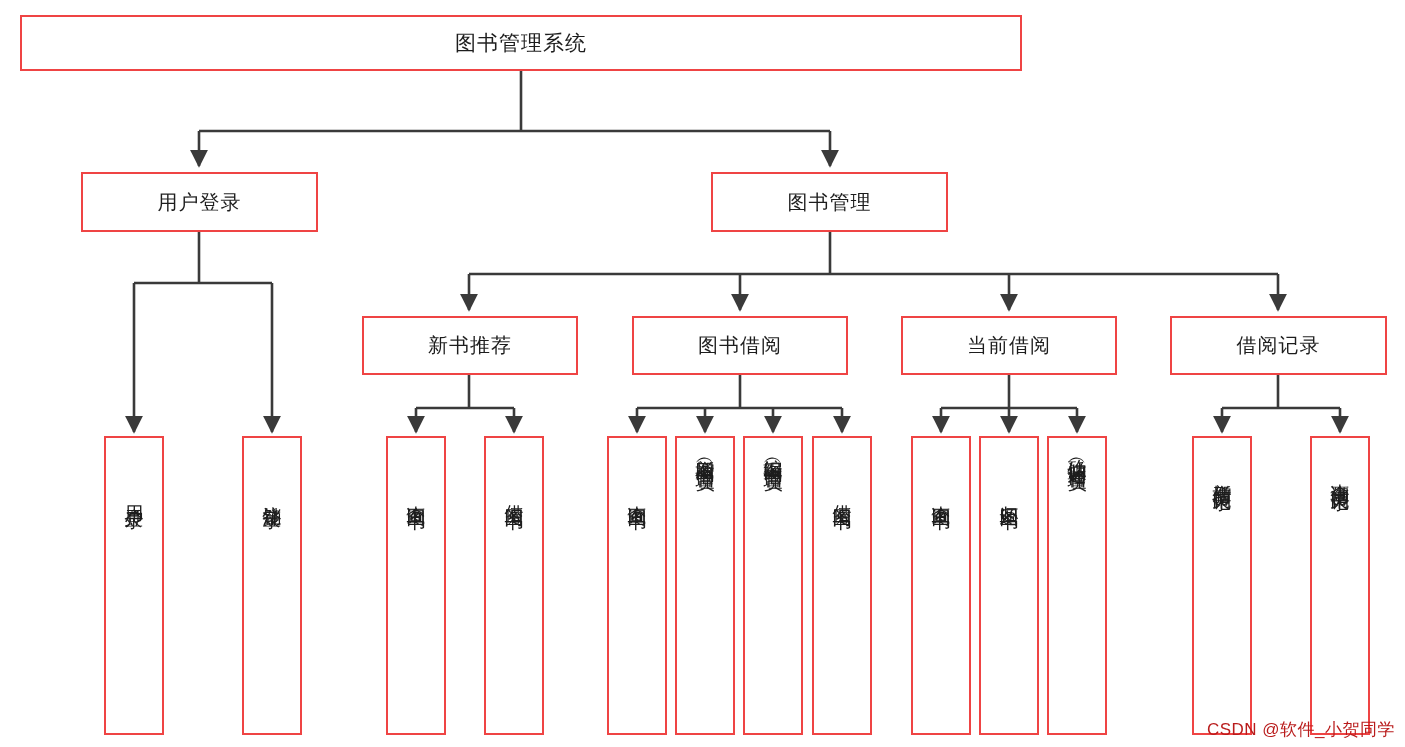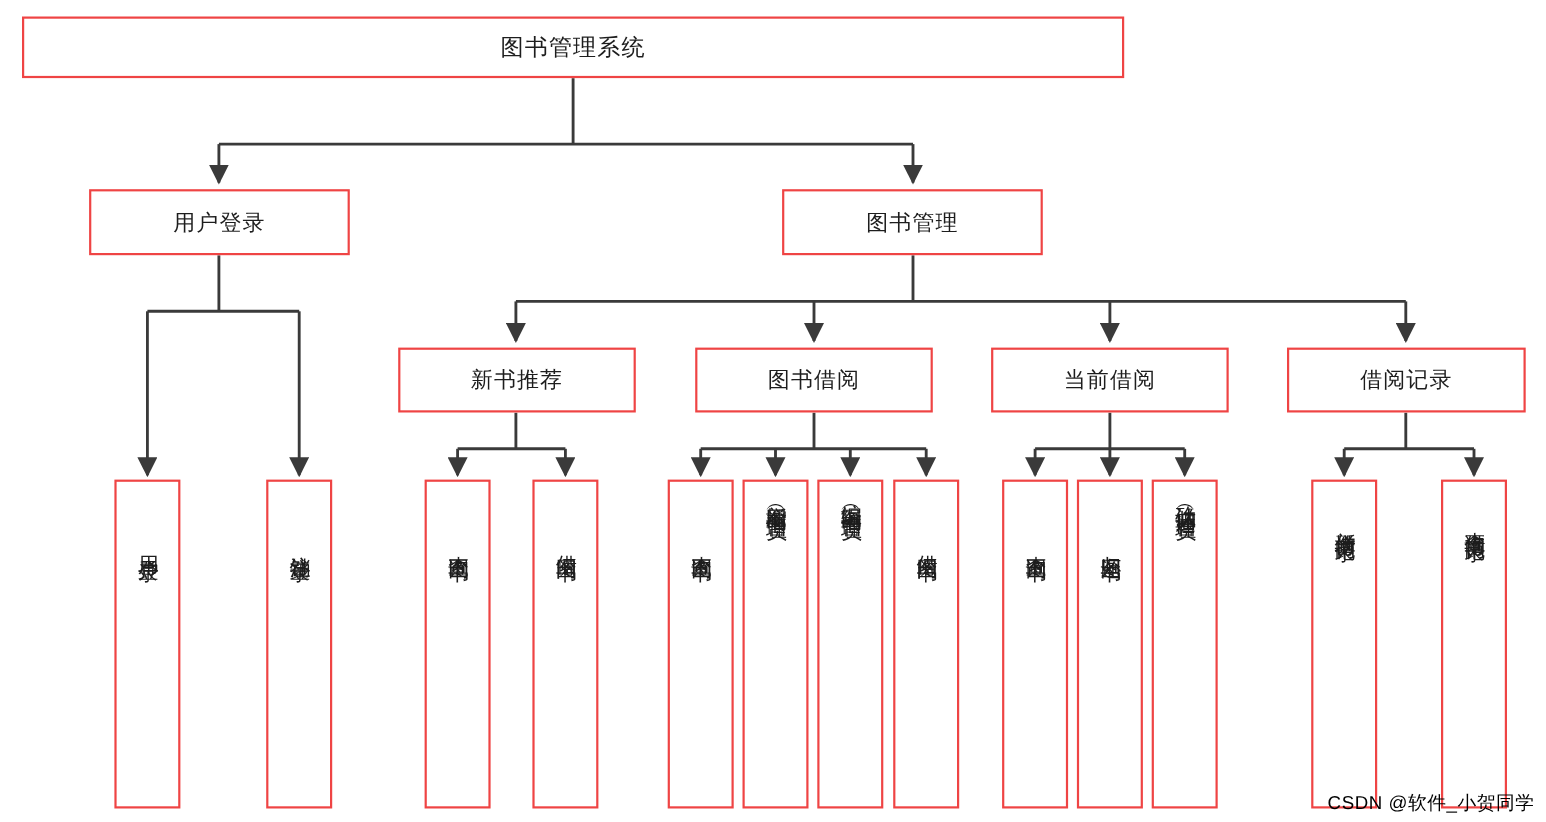--- a/index.html
+++ b/index.html
@@ -64,21 +64,21 @@
     width: 1405px;
     height: 747px;
     pointer-events: none;
   }
   
   #watermark {
     position: absolute;
     right: 10px;
     bottom: 6px;
     font-size: 17px;
-    color: #000000;
+    color: #b91c1c;
     letter-spacing: 0.5px;
     white-space: nowrap;
     user-select: none;
   }
 </style>
 </head>
 <body>
 
 <div id="canvas">
 

